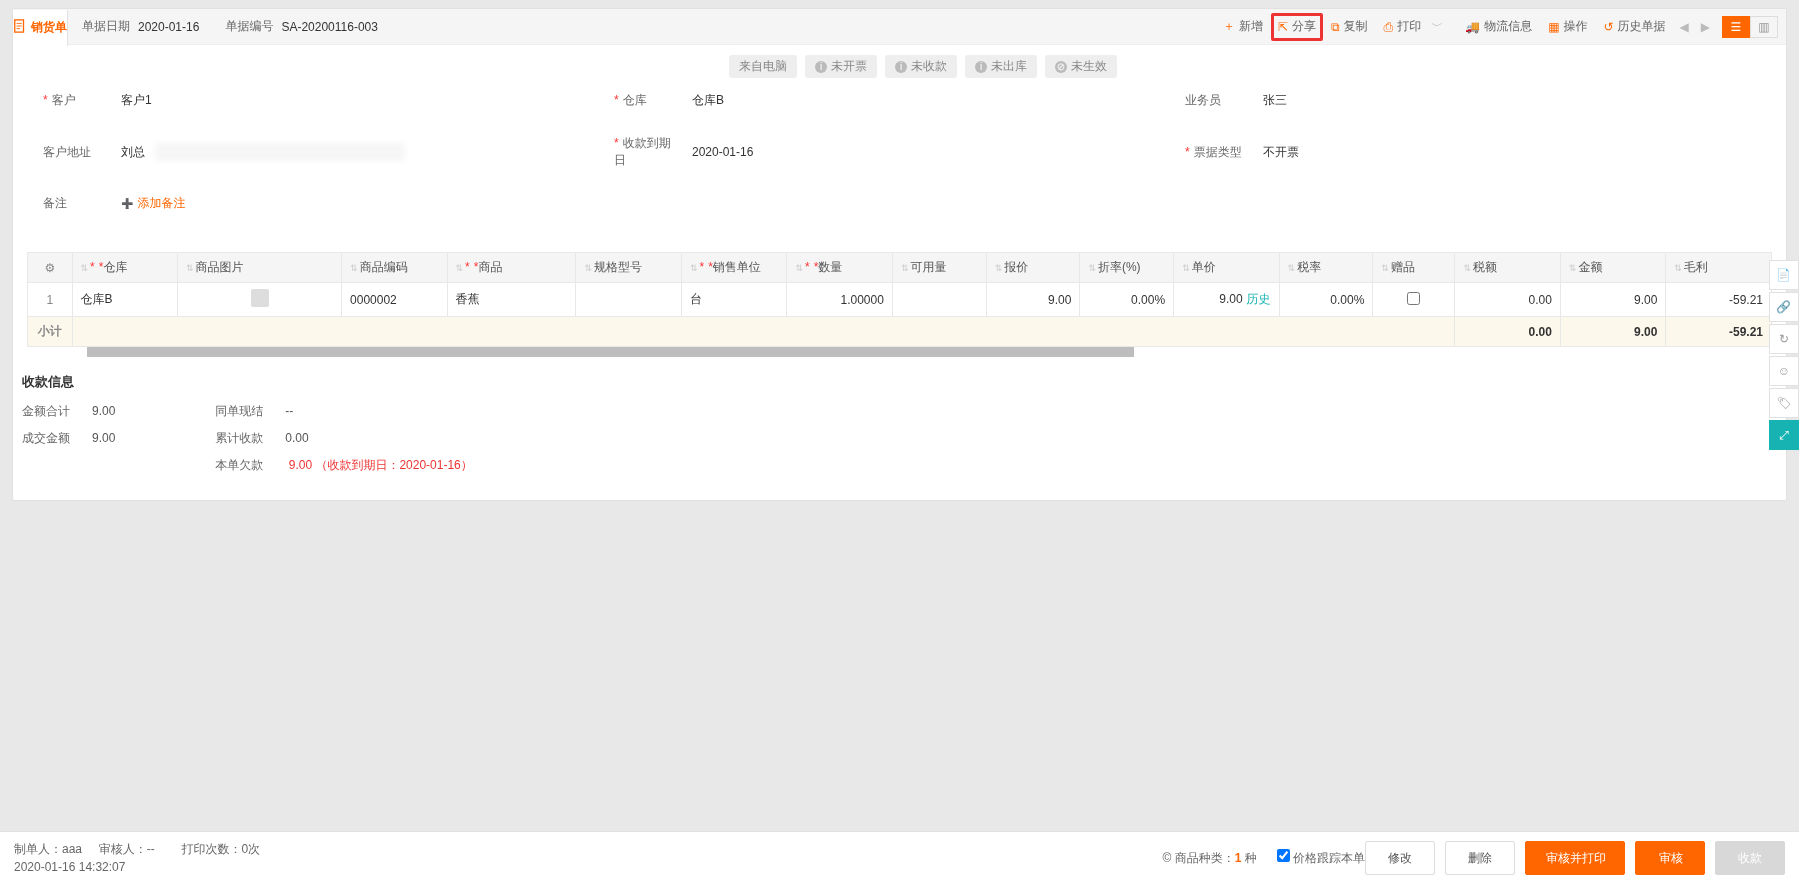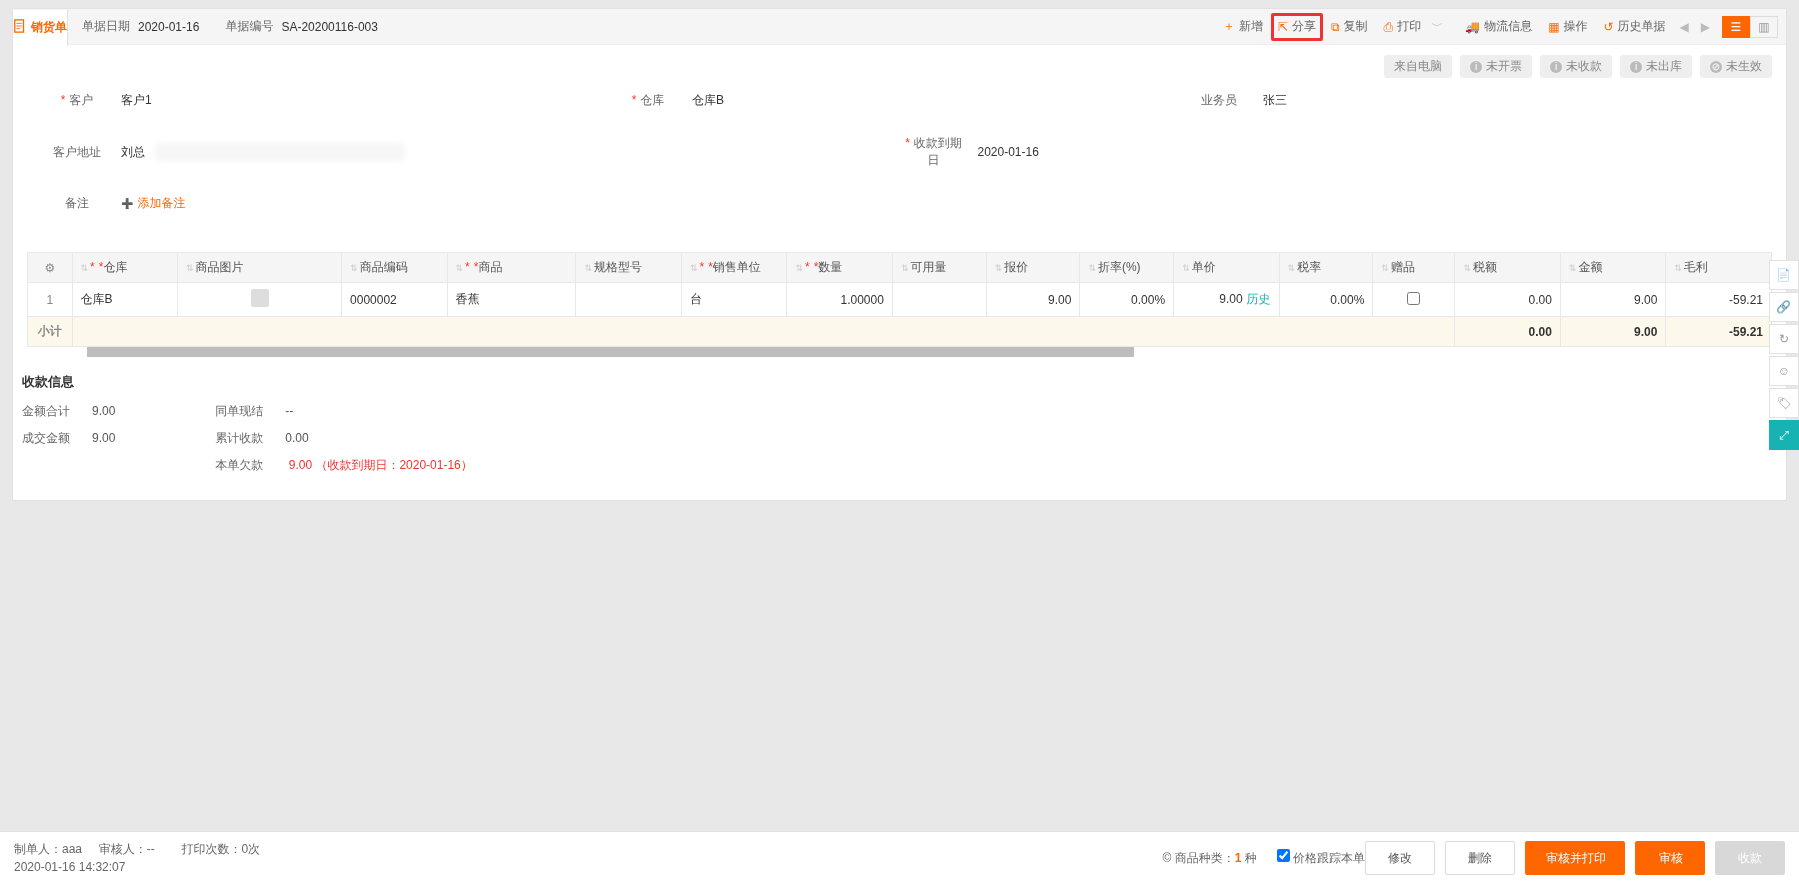--- a/index.html
+++ b/index.html
@@ -54,35 +54,35 @@
   .chev { color:#bbb; padding:0 6px; }
   .view-toggle { display:inline-flex; margin-left:6px; }
   .view-toggle span {
     width:28px; height:22px; display:inline-flex; align-items:center;
     justify-content:center; border:1px solid #ddd; color:#999; cursor:pointer;
   }
   .view-toggle .active { background:#f60; color:#fff; border-color:#f60; }
 
   
   .status-row {
-    display:flex; justify-content:flex-end; gap:8px; padding:10px 14px;margin-left:47px;
+    display:flex; justify-content:center; gap:8px; padding:10px 14px;margin-left:47px;
   }
   .pill {
     display:inline-flex; align-items:center; gap:4px;
     background:#eee; color:#888; padding:3px 10px; border-radius:3px;
     font-size:12px;
   }
   .pill .dot { display:inline-block; width:12px; height:12px; border-radius:50%;
     background:#bbb; color:#fff; font-size:10px; text-align:center; line-height:12px; }
 
   
   .form-area { padding:4px 30px 14px 30px; }
   .form-row { display:flex; margin-bottom:26px; }
   .form-cell { flex:1; display:flex; align-items:center; gap:10px; }
-  .lbl { color:#666; width:68px; text-align:center; }
+  .lbl { color:#666; width:68px; text-align:left; }
   .req::before { content:"*"; color:#f33; margin-right:4px; }
   .val { color:#333; }
   .add-link { color:#f60; cursor:pointer; }
   .add-link::before { content:"➕"; font-size:10px; margin-right:4px; }
   .blur { filter: blur(3px); background:#f6f6f6; width:250px; height:18px; display:inline-block; }
 
   
   .tbl-wrap { margin:0 14px; position:relative; }
   table { width:100%; border-collapse:collapse; table-layout:fixed; }
   th, td {
@@ -239,20 +239,24 @@
     </div>
     <div class="form-row">
       <div class="form-cell">
           <span class="lbl">客户地址</span>
           <span class="val">刘总</span>
           <span class="blur"></span>
         </div>
       <div class="form-cell">
           <span class="lbl req">收款到期日</span>
           <span class="val">2020-01-16</span>
+        </div>
+      <div class="form-cell">
+          <span class="lbl req">票据类型</span>
+          <span class="val">不开票</span>
         </div>
     </div>
     <div class="form-row">
       <div class="form-cell">
           <span class="lbl">备注</span>
           <span class="add-link">添加备注</span>
         </div>
     </div>
   </div>
 

